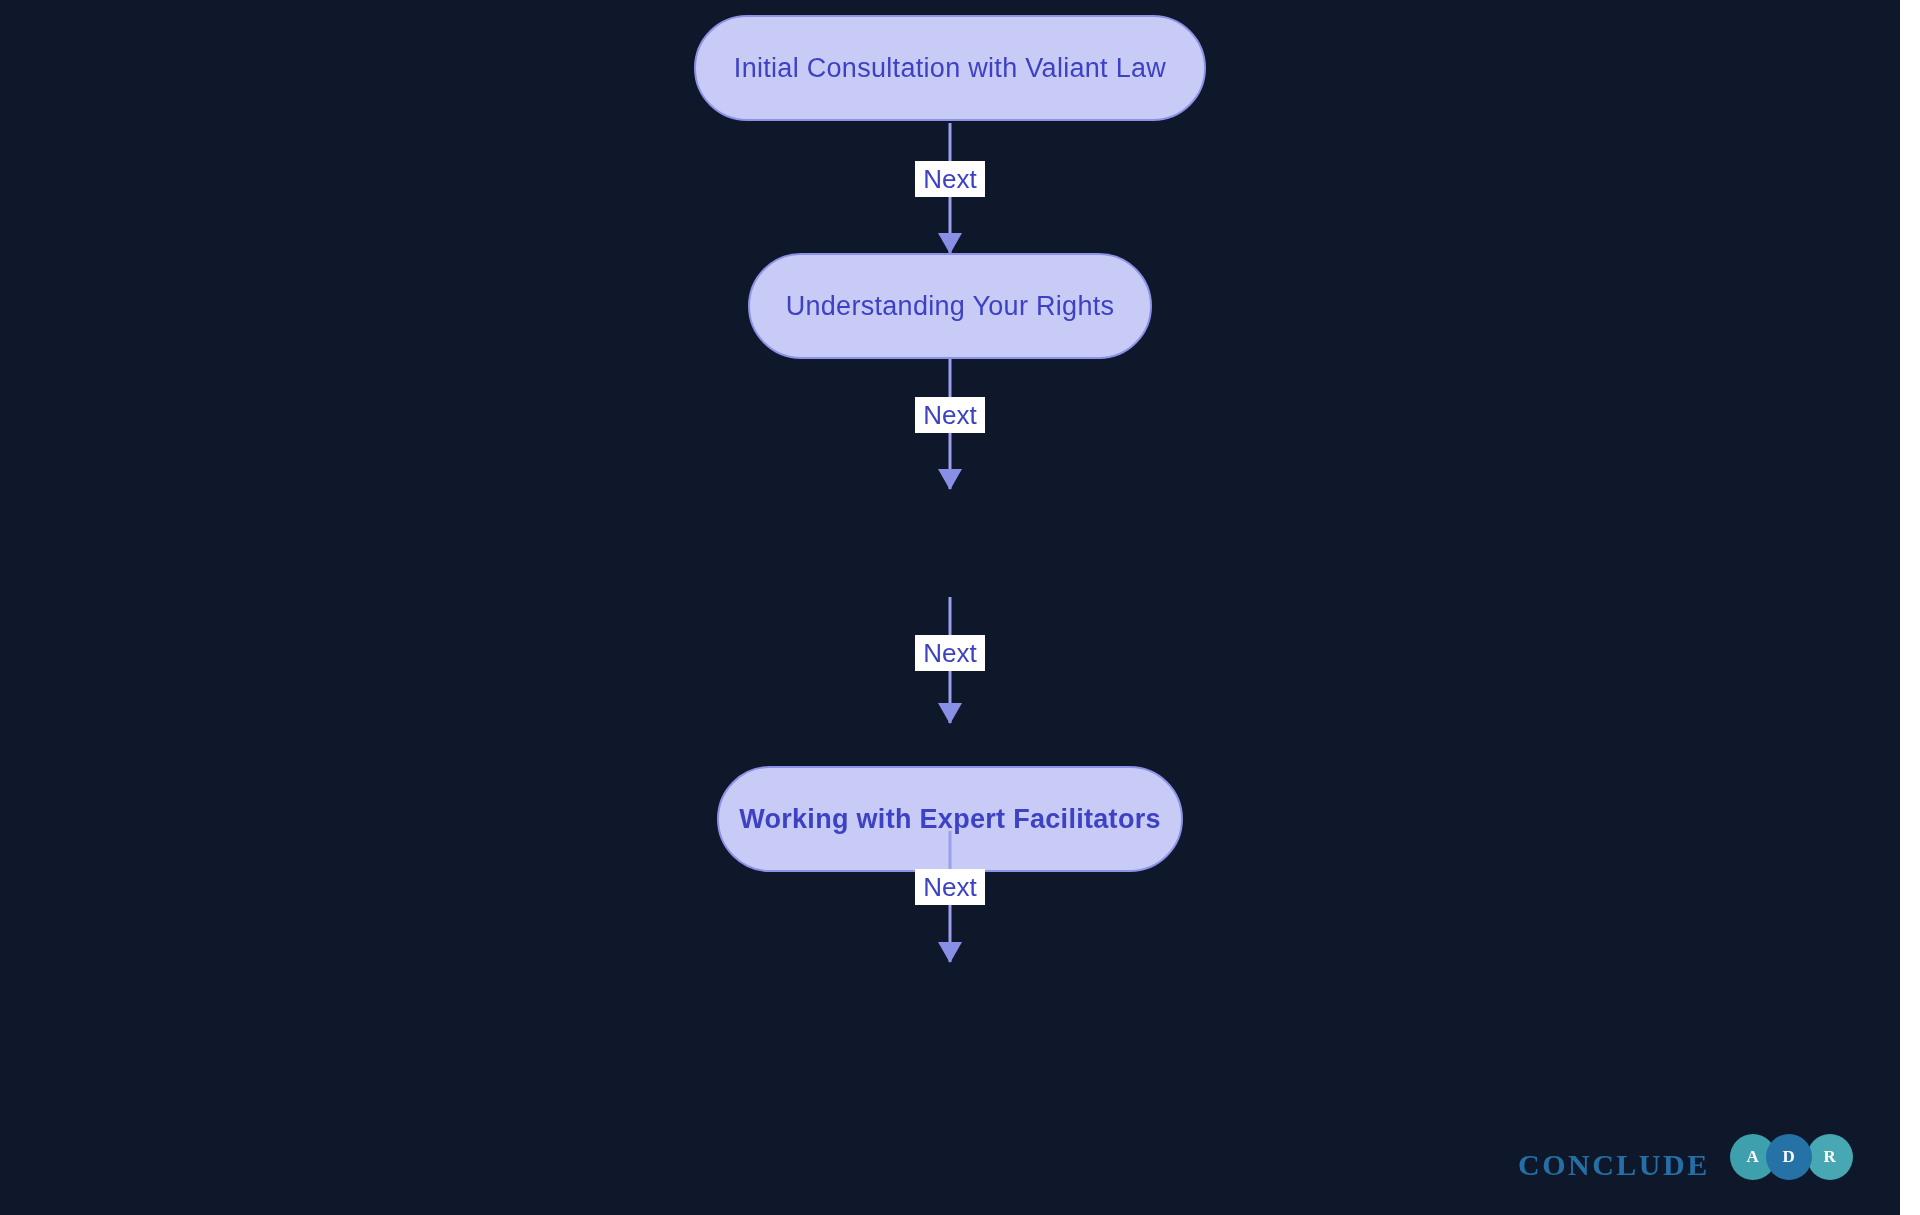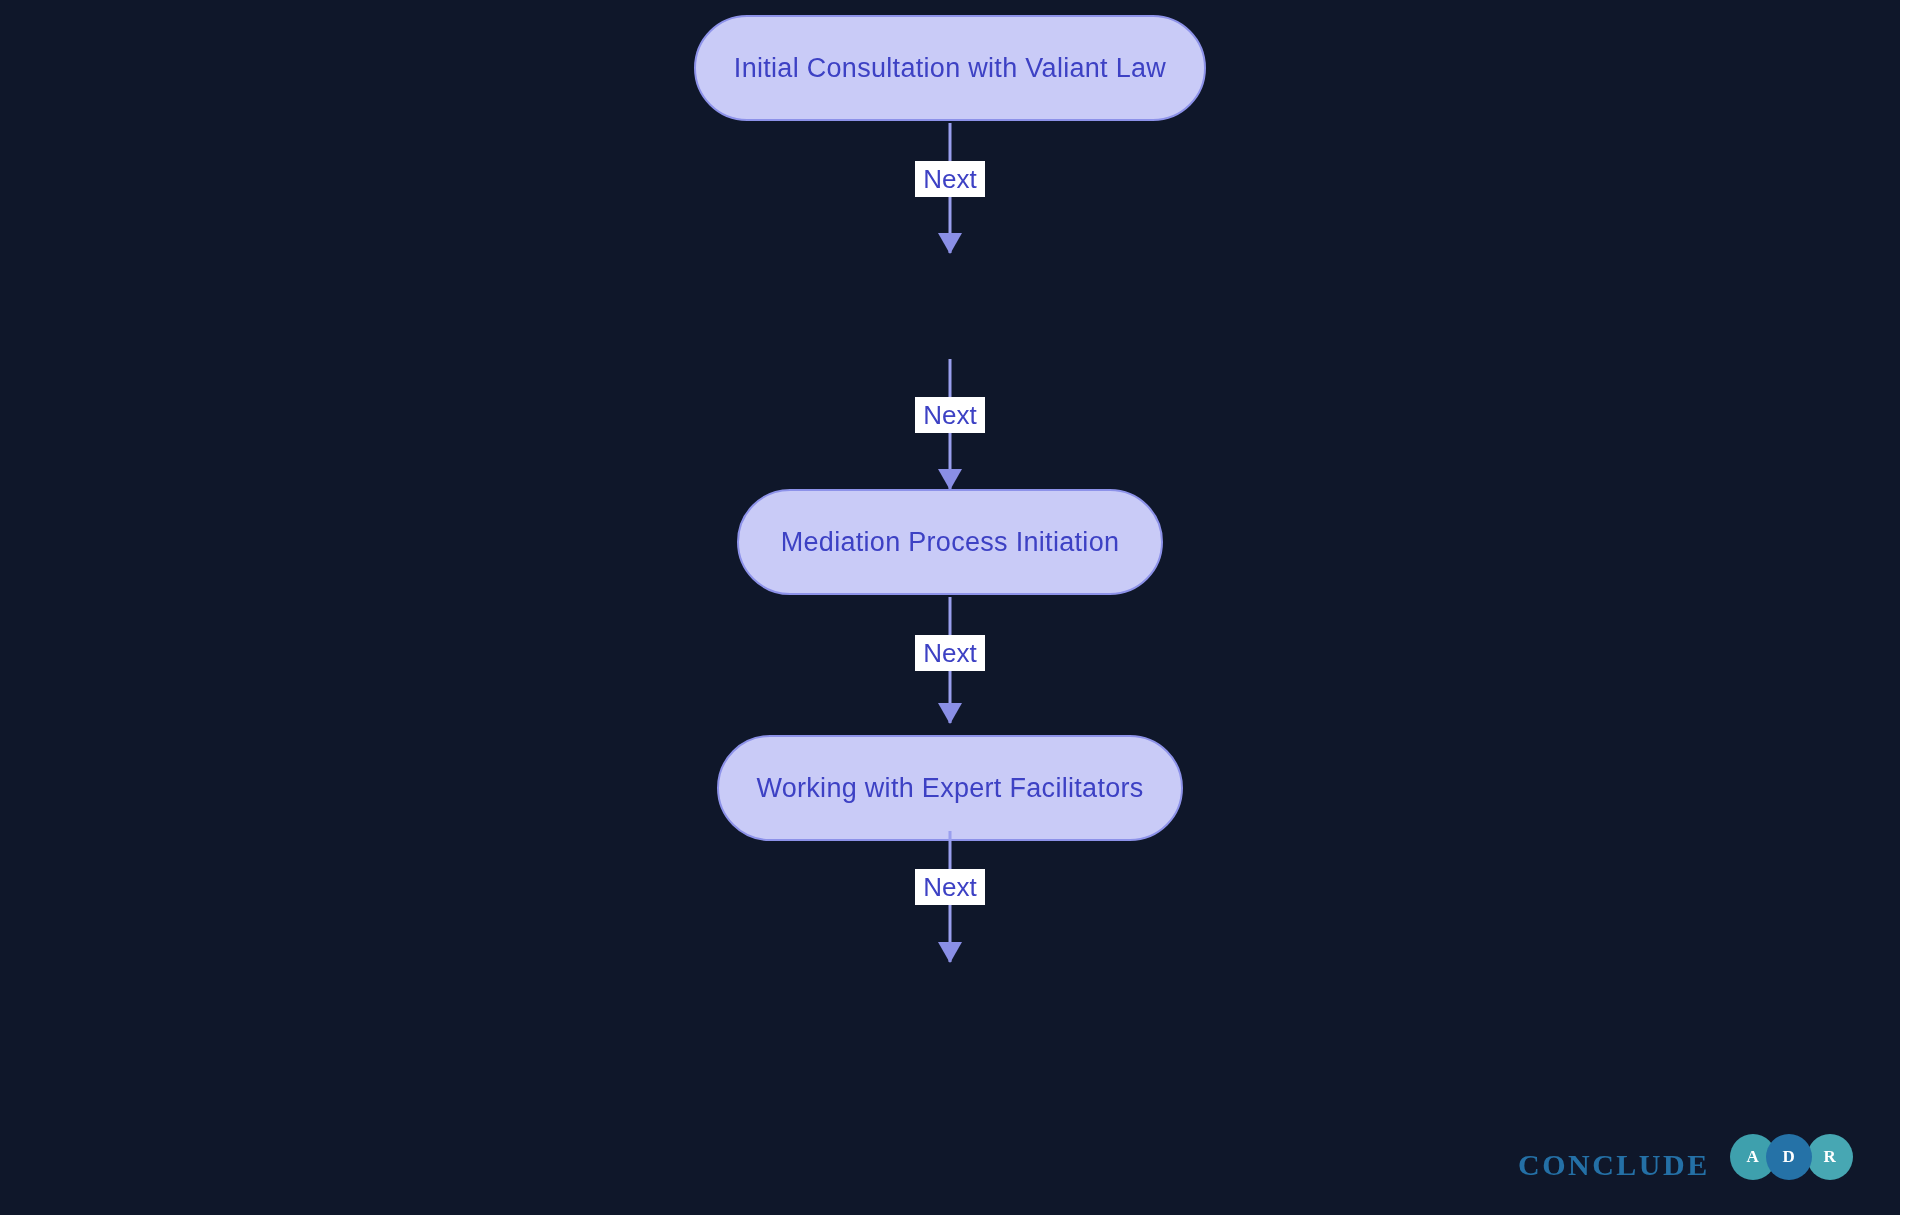--- a/index.html
+++ b/index.html
@@ -30,21 +30,21 @@
     align-items: center;
     justify-content: center;
     color: #3d41c4;
     font-size: 27px;
     letter-spacing: 0.3px;
     white-space: nowrap;
   }
   .node-1 { top: 15px;  width: 512px; }
   .node-2 { top: 253px; width: 404px; }
   .node-3 { top: 489px; width: 426px; }
-  .node-4 { top: 735px; width: 466px; }
+  .node-4 { top: 766px; width: 466px; font-weight: bold; }
   .node-5 { top: 962px; width: 334px; }
 
   
   .connector {
     position: absolute;
     left: 50%;
     transform: translateX(-50%);
     width: 120px;
     display: flex;
     flex-direction: column;
@@ -136,30 +136,30 @@
   <div class="node node-1">
     <span>Initial Consultation with Valiant Law</span>
   </div>
 
   <div class="connector conn-1">
     <div class="line"></div>
     <div class="edge-label">Next</div>
     <div class="arrowhead"></div>
   </div>
 
+  <div class="node node-2">
+    <span>Understanding Your Rights</span>
+  </div>
 
   <div class="connector conn-2">
     <div class="line"></div>
     <div class="edge-label">Next</div>
     <div class="arrowhead"></div>
   </div>
 
-  <div class="node node-3">
-    <span>Mediation Process Initiation</span>
-  </div>
 
   <div class="connector conn-3">
     <div class="line"></div>
     <div class="edge-label">Next</div>
     <div class="arrowhead"></div>
   </div>
 
   <div class="node node-4">
     <span>Working with Expert Facilitators</span>
   </div>

